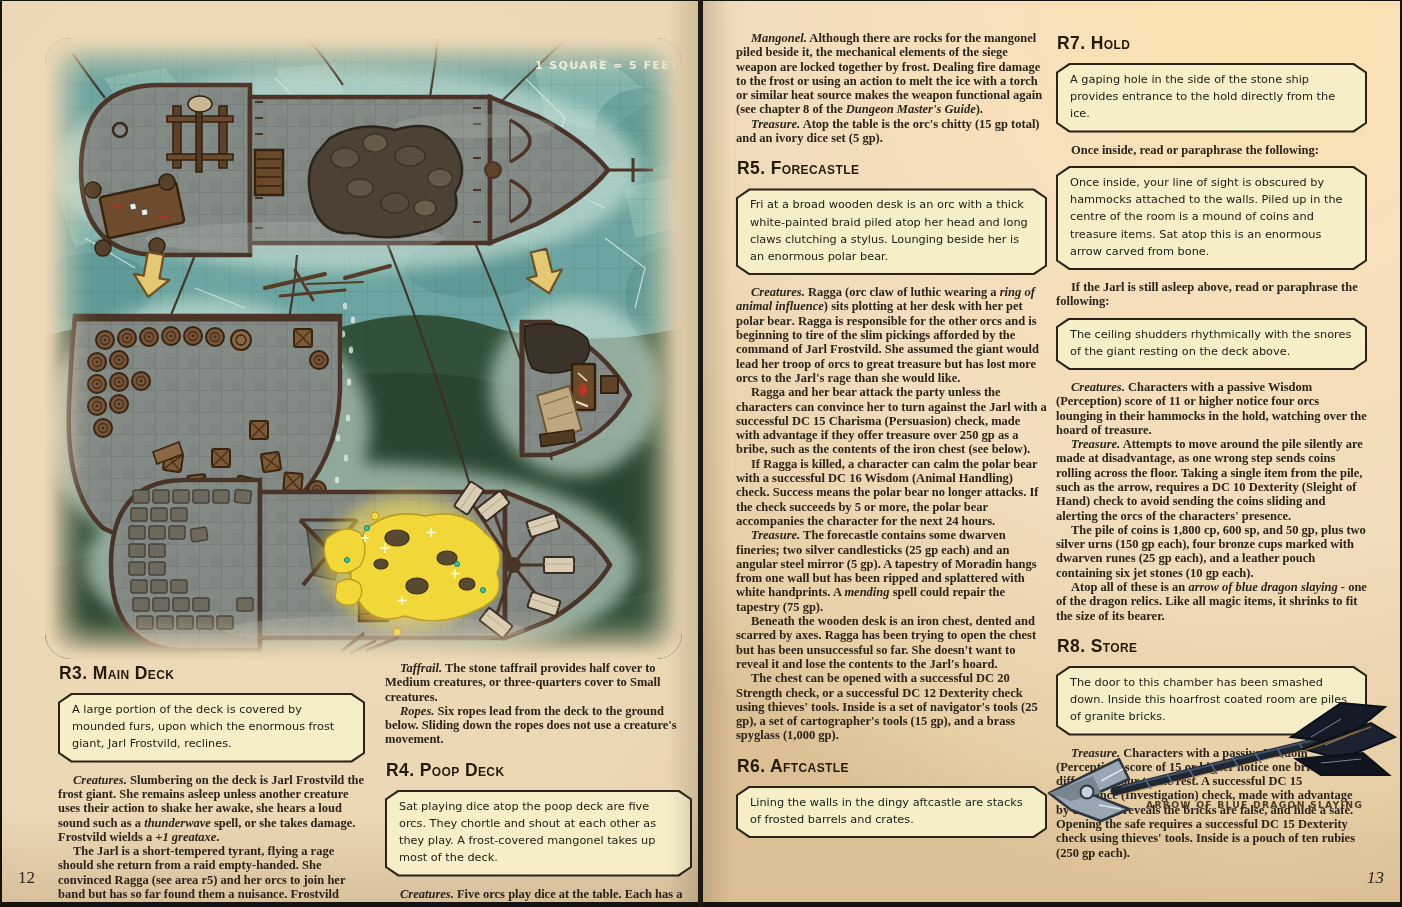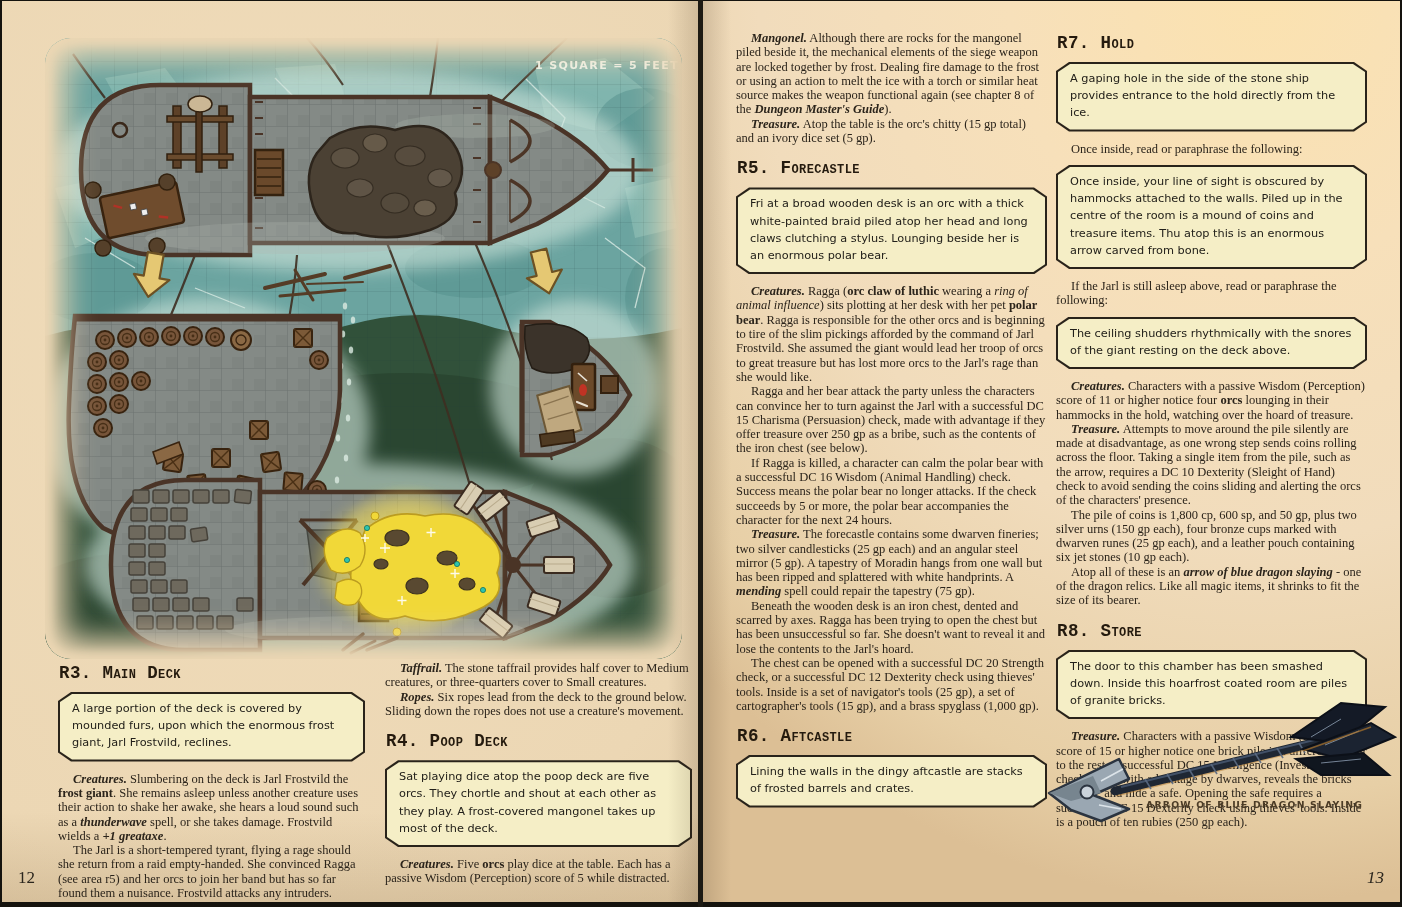--- a/index.html
+++ b/index.html
@@ -20,24 +20,24 @@
   .map-wrap{position:absolute;left:43px;top:37px;width:637px;height:621px;border-radius:26px;overflow:hidden;}
   .map-wrap::after{content:'';position:absolute;inset:0;border-radius:26px;pointer-events:none;
     box-shadow:inset 0 0 30px 20px #ecd7b4, inset 0 0 10px 6px rgba(236,215,180,.85);}
   .map-wrap svg{display:block;}
 
   .text-cols-left{position:absolute;left:56px;top:660px;width:634px;display:flex;gap:20px;}
   .text-cols-left .col{width:307px;}
   .col{position:absolute;width:311px;top:30px;}
   .col1r{left:33px;} .col2r{left:353px;}
 
-  .sec-h{font-family:Liberation Mono, monospace;font-variant:small-caps;font-weight:600;
+  .sec-h{font-family:Liberation Sans, sans-serif;font-variant:small-caps;font-weight:600;
          font-size:17.5px;letter-spacing:.4px;color:#241a0e;margin:13px 0 8px 1px;}
   .col > .sec-h:first-child, .text-cols-left .col > .sec-h:first-child{margin-top:2px;}
-  .para{font-size:12.5px;line-height:14.3px;color:#2b241b;text-indent:15px;text-align:left;}
+  .para{font-size:12.5px;line-height:14.3px;color:#2b241b;text-indent:15px;text-align:left;font-weight:bold;}
   .ra-outer{margin:9px 0 10px;background:#29231a;padding:2px;
     clip-path:polygon(13px 0,calc(100% - 13px) 0,100% 9px,100% calc(100% - 9px),calc(100% - 13px) 100%,13px 100%,0 calc(100% - 9px),0 9px);}
   .ra-inner{background:#f5eec6;padding:6px 12px 8px;font-family:"DejaVu Sans",sans-serif;
     font-size:11.3px;line-height:17.2px;color:#22201a;
     clip-path:polygon(12px 0,calc(100% - 12px) 0,100% 8px,100% calc(100% - 8px),calc(100% - 12px) 100%,12px 100%,0 calc(100% - 8px),0 8px);}
 
   .pageno{position:absolute;bottom:14px;font-size:17px;color:#2a251d;}
   .pn-left{left:16px;margin-top:28px;} .pn-right{right:16px;font-style:italic;}
 
   .arrow-illo{position:absolute;left:338px;top:696px;width:358px;height:142px;}
@@ -435,21 +435,21 @@
           <div class="ra-inner">Lining the walls in the dingy aftcastle are stacks of frosted barrels and crates.</div>
         </div>
       </div>
     <div class="col col2r">
         <div class="sec-h">R7. Hold</div>
         <div class="ra-outer">
           <div class="ra-inner">A gaping hole in the side of the stone ship provides entrance to the hold directly from the ice.</div>
         </div>
         <div class="para">Once inside, read or paraphrase the following:</div>
         <div class="ra-outer">
-          <div class="ra-inner">Once inside, your line of sight is obscured by hammocks attached to the walls. Piled up in the centre of the room is a mound of coins and treasure items. Thu atop this is an enormous arrow carved from bone.</div>
+          <div class="ra-inner">Once inside, your line of sight is obscured by hammocks attached to the walls. Piled up in the centre of the room is a mound of coins and treasure items. Sat atop this is an enormous arrow carved from bone.</div>
         </div>
         <div class="para">If the Jarl is still asleep above, read or paraphrase the following:</div>
         <div class="ra-outer">
           <div class="ra-inner">The ceiling shudders rhythmically with the snores of the giant resting on the deck above.</div>
         </div>
         <div class="para"><b><i>Creatures.</i></b> Characters with a passive Wisdom (Perception) score of 11 or higher notice four <b>orcs</b> lounging in their hammocks in the hold, watching over the hoard of treasure.</div>
         <div class="para"><b><i>Treasure.</i></b> Attempts to move around the pile silently are made at disadvantage, as one wrong step sends coins rolling across the floor. Taking a single item from the pile, such as the arrow, requires a DC 10 Dexterity (Sleight of Hand) check to avoid sending the coins sliding and alerting the orcs of the characters' presence.</div>
         <div class="para">The pile of coins is 1,800 cp, 600 sp, and 50 gp, plus two silver urns (150 gp each), four bronze cups marked with dwarven runes (25 gp each), and a leather pouch containing six jet stones (10 gp each).</div>
         <div class="para">Atop all of these is an <b><i>arrow of blue dragon slaying</i></b> - one of the dragon relics. Like all magic items, it shrinks to fit the size of its bearer.</div>
         <div class="sec-h">R8. Store</div>

